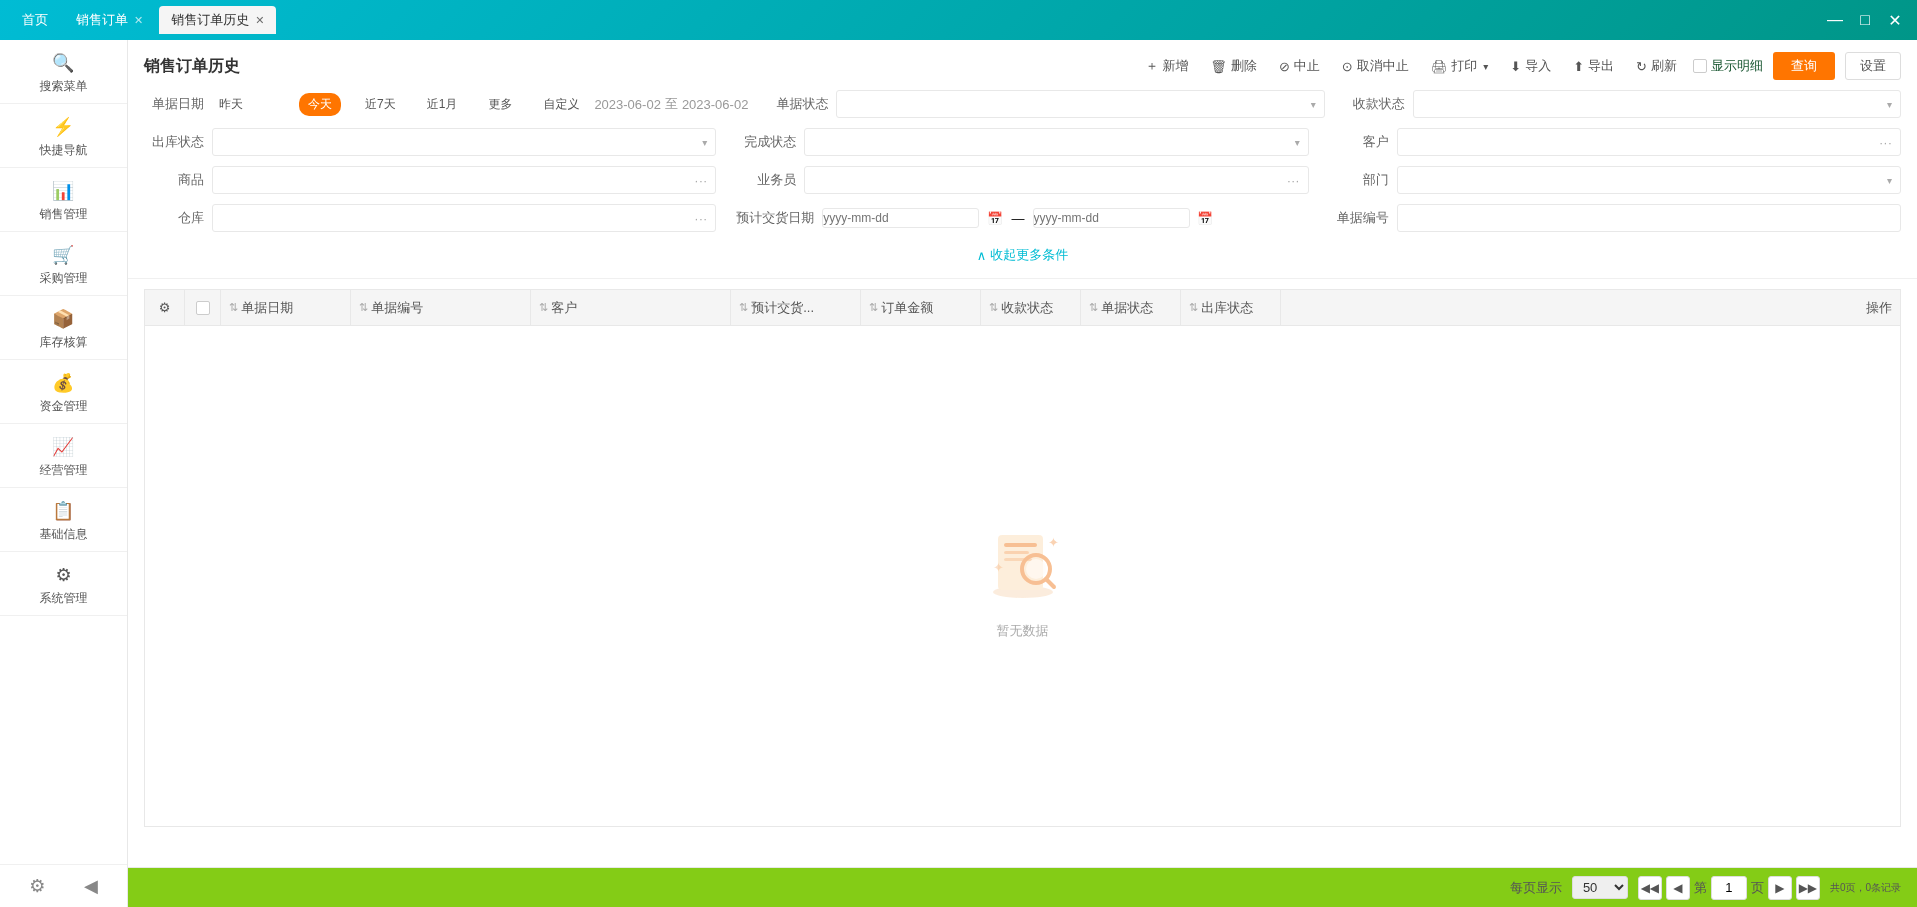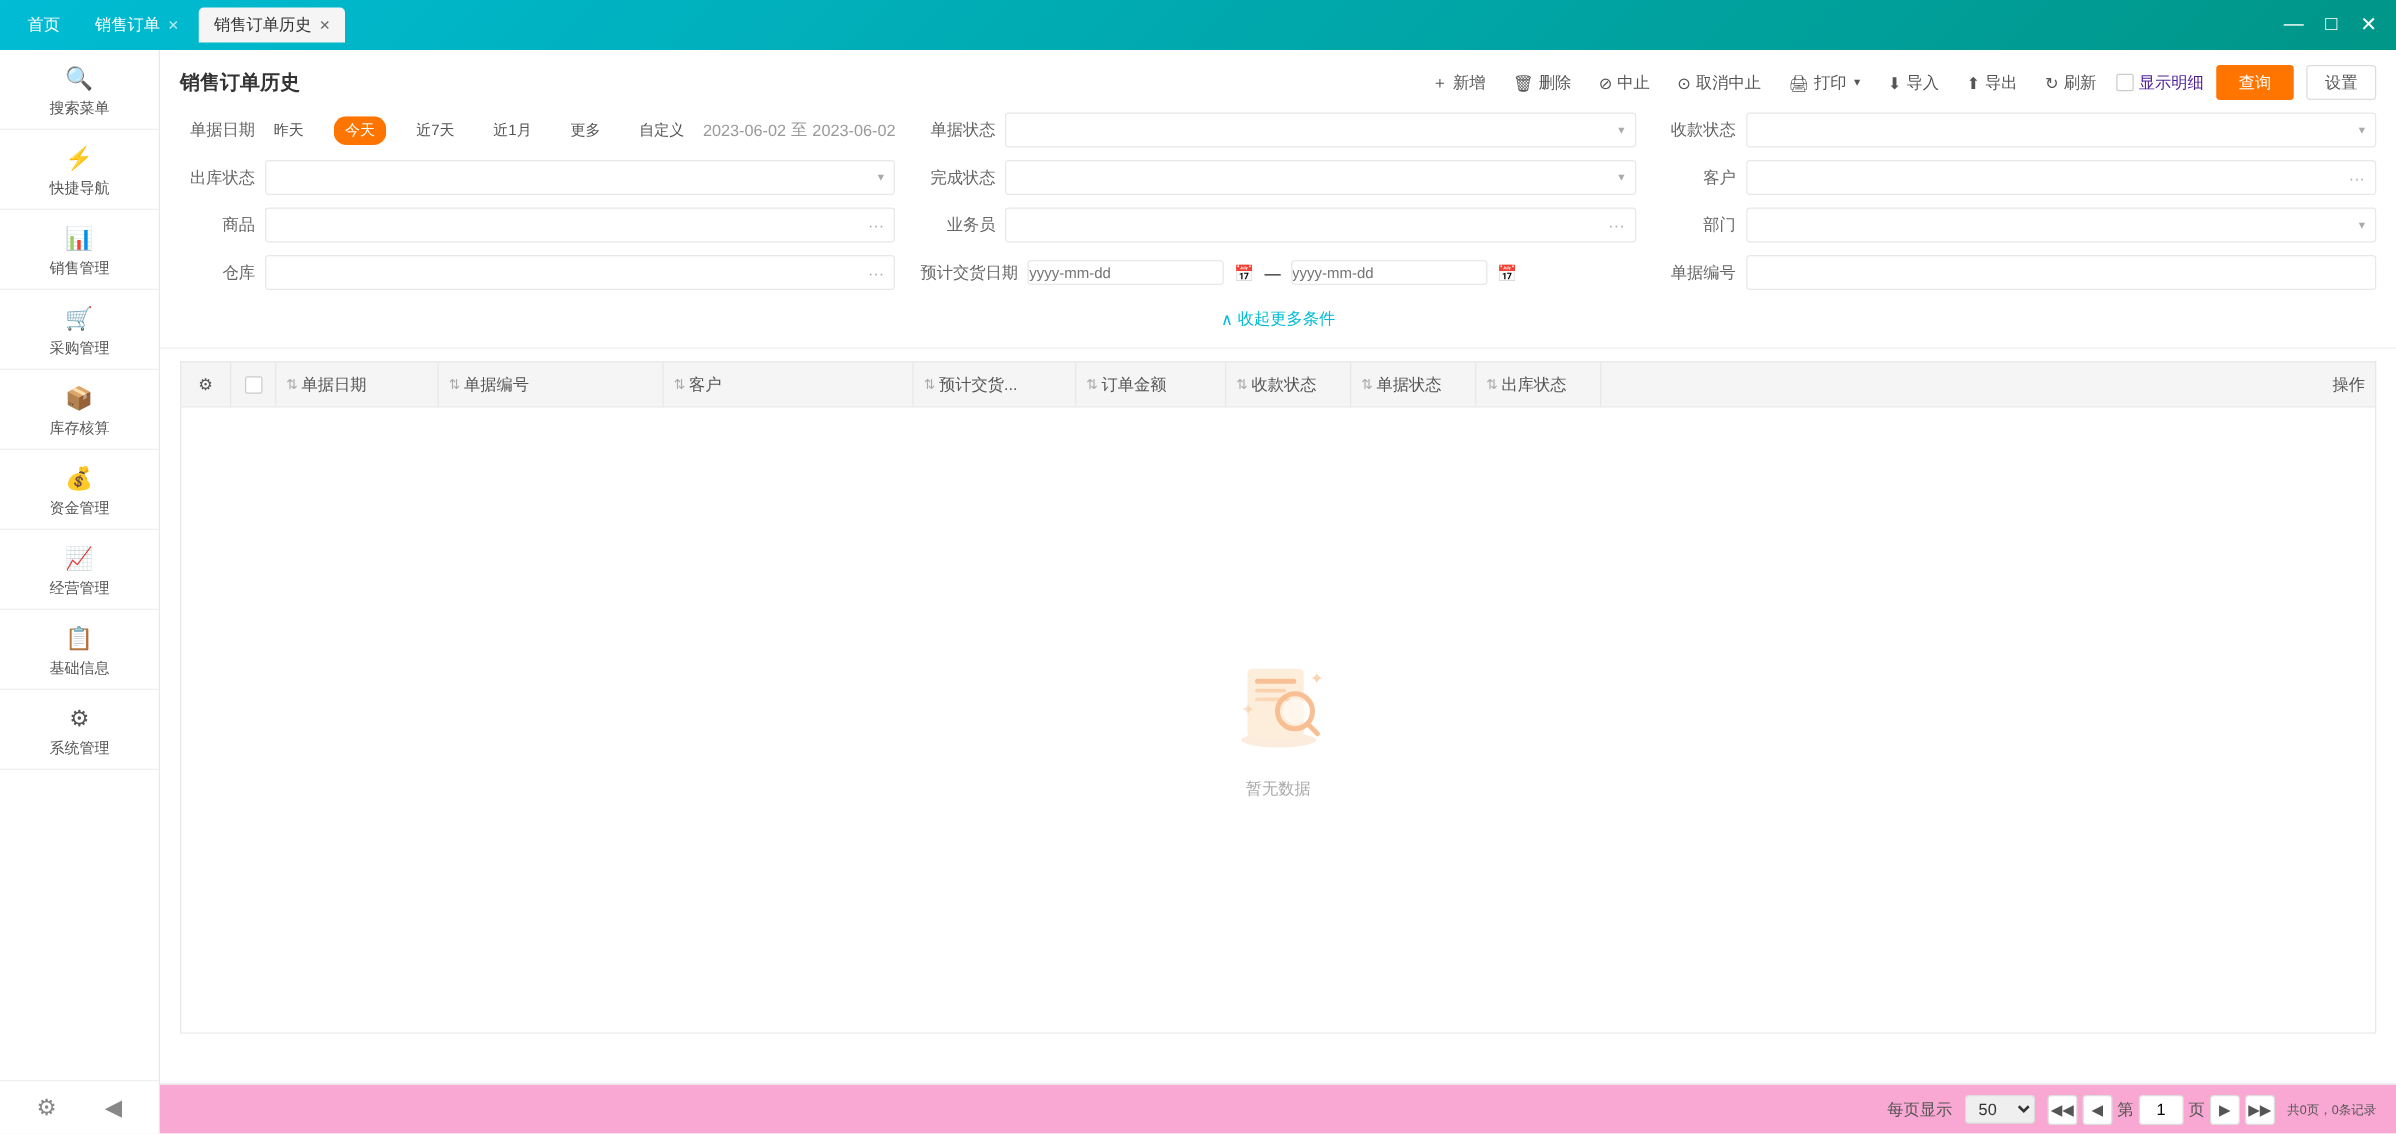--- a/index.html
+++ b/index.html
@@ -154,21 +154,21 @@
       padding: 4px 14px;
       border-radius: 3px;
       cursor: pointer;
       font-size: 13px;
     }
     .display-toggle {
       display: flex;
       align-items: center;
       gap: 4px;
       cursor: pointer;
-      color: #4c1d95;
+      color: #14532d;
       font-size: 13px;
     }
 
     
     .filter-area {
       padding: 10px 16px;
       border-bottom: 1px solid #f0f0f0;
       flex-shrink: 0;
     }
     .filter-row {
@@ -215,20 +215,21 @@
       cursor: pointer;
       color: #555;
       font-size: 12px;
       border: 1px solid transparent;
     }
     .date-btn.active {
       background: #ff7500;
       color: #fff;
       border-radius: 10px;
       padding: 2px 8px;
+      margin-left: 32px;
     }
     .date-input-pair {
       display: flex;
       align-items: center;
       gap: 4px;
       color: #999;
       font-size: 12px;
     }
     .date-input {
       border: 1px solid #e8e8e8;
@@ -307,21 +308,21 @@
     
     .table-footer {
       height: 40px;
       display: flex;
       align-items: center;
       justify-content: flex-end;
       gap: 10px;
       border-top: 1px solid #e8e8e8;
       padding: 0 16px;
       flex-shrink: 0;
-      background: #f9a8d4;
+      background: #84cc16;
       margin-top: 40px;
     }
     .footer-label { color: #555; font-size: 13px; }
     .footer-select {
       border: 1px solid #ddd;
       border-radius: 3px;
       padding: 2px 6px;
       font-size: 13px;
       color: #333;
     }

